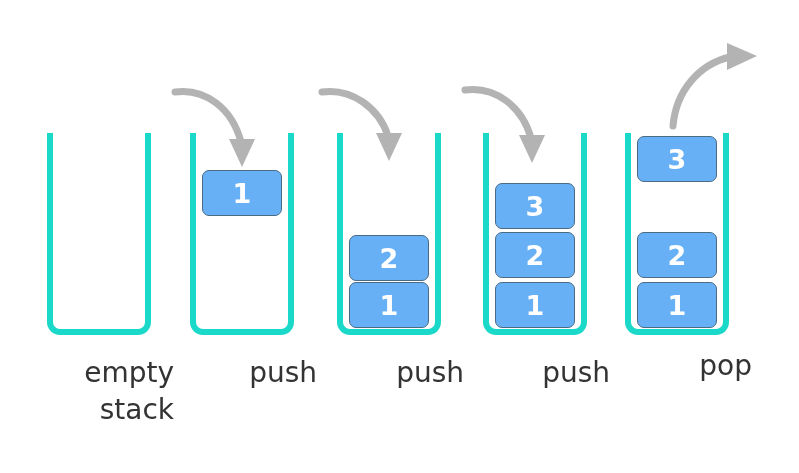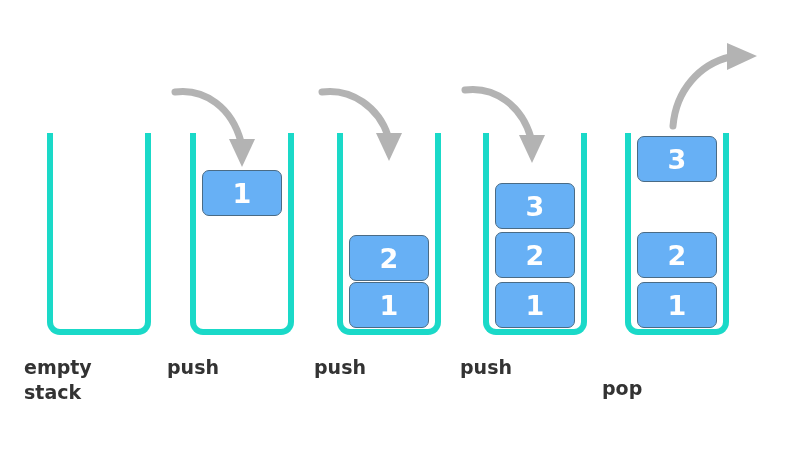--- a/index.html
+++ b/index.html
@@ -50,24 +50,24 @@
     font-size: 27px;
     display: flex;
     align-items: center;
     justify-content: center;
     line-height: 1;
   }
 
   
   .caption {
     position: absolute;
-    text-align: left;
+    text-align: right;
     color: #333333;
-    font-weight: bold;
-    font-size: 19px;
+    font-weight: normal;
+    font-size: 28px;
     line-height: 1.32;
     white-space: pre-line;
   }
 
   .arrow-layer {
     position: absolute;
     left: 0; top: 0;
     width: 799px; height: 473px;
     pointer-events: none;
   }
@@ -115,21 +115,21 @@
 
   <div class="stack-col">
     <div class="container-u" style="--teal:#1ad9c8; left:625px; top:133px; width:104px; height:202px;"></div>
 
     <div class="block" style="left:637px; top:136px; width:80px; height:46px;">3</div>
 
     <div class="block" style="left:637px; top:232px; width:80px; height:46px;">2</div>
 
     <div class="block" style="left:637px; top:282px; width:80px; height:46px;">1</div>
 
-    <div class="caption" style="left:602px; top:376px; width:150px;">pop</div>
+    <div class="caption" style="left:602px; top:348px; width:150px;">pop</div>
   </div>
 
   <svg class="arrow-layer" viewBox="0 0 799 473">
 
     <g>
       <path d="M 175,92 C 205,88 232,108 241,142" stroke="#b3b3b3" stroke-width="7" fill="none" stroke-linecap="round"></path>
       <polygon points="229,139 255,139 242,167" fill="#b3b3b3"></polygon>
     </g>
 
     <g>

